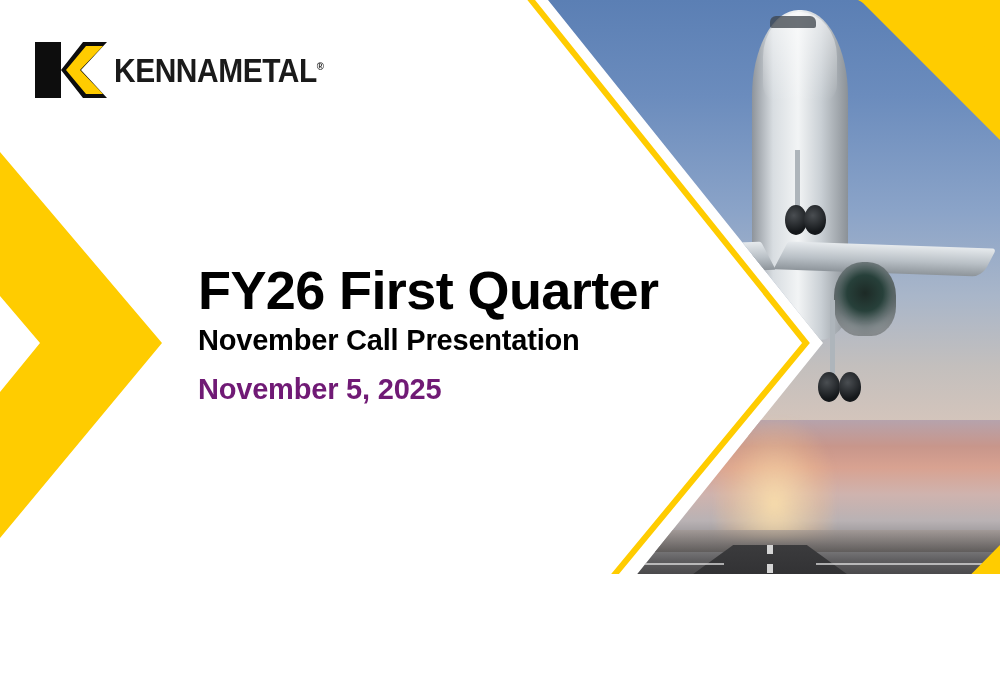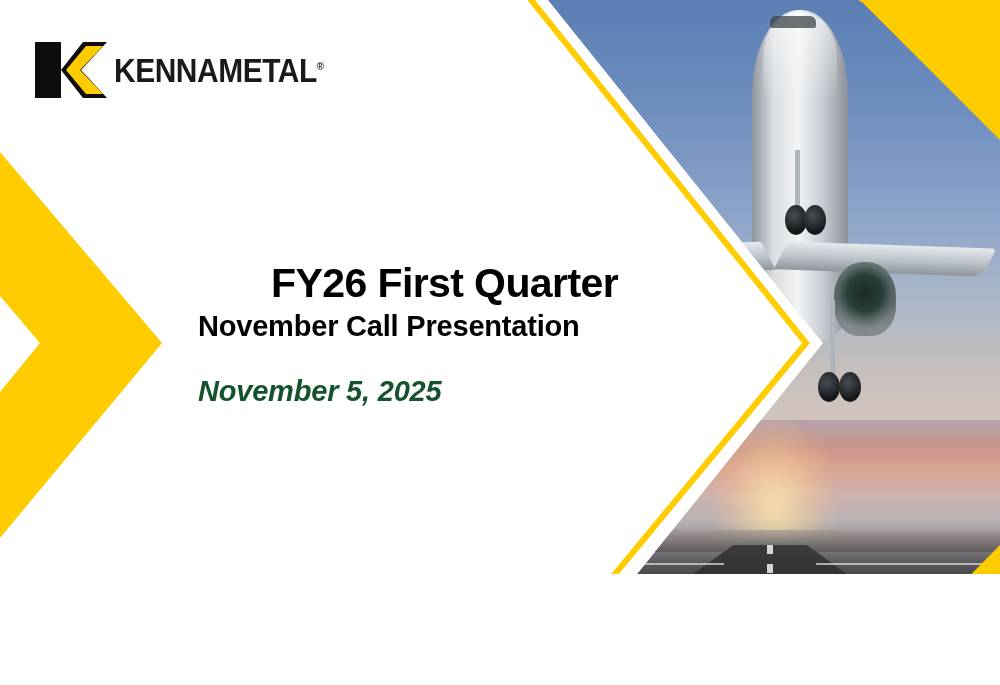--- a/index.html
+++ b/index.html
@@ -197,46 +197,44 @@
     font-weight: bold;
   }
 
   
   .title-block {
     position: absolute;
     left: 198px; top: 262px;
     width: 420px;
   }
   .title-main {
-    font-size: 41px;
+    font-size: 54px;
     font-weight: bold;
     color: #000000;
     letter-spacing: -0.6px;
     line-height: 1.06;
     white-space: nowrap;
-    text-align: right;
   }
   .title-sub {
     margin-top: 6px;
     font-size: 29px;
     font-weight: bold;
     color: #000000;
     letter-spacing: -0.2px;
     line-height: 1.1;
     white-space: nowrap;
   }
   .title-date {
-    margin-top: 33px;
+    margin-top: 17px;
     font-size: 29px;
     font-weight: bold;
-    color: #14532d;
+    color: #701a75;
     letter-spacing: -0.2px;
     line-height: 1.1;
     white-space: nowrap;
-    font-style: italic;
   }
 </style>
 </head>
 <body>
 
 <div id="slide">
 
   <div class="photo-chevron">
     <div class="photo-inner">
       <div class="sky"></div>

